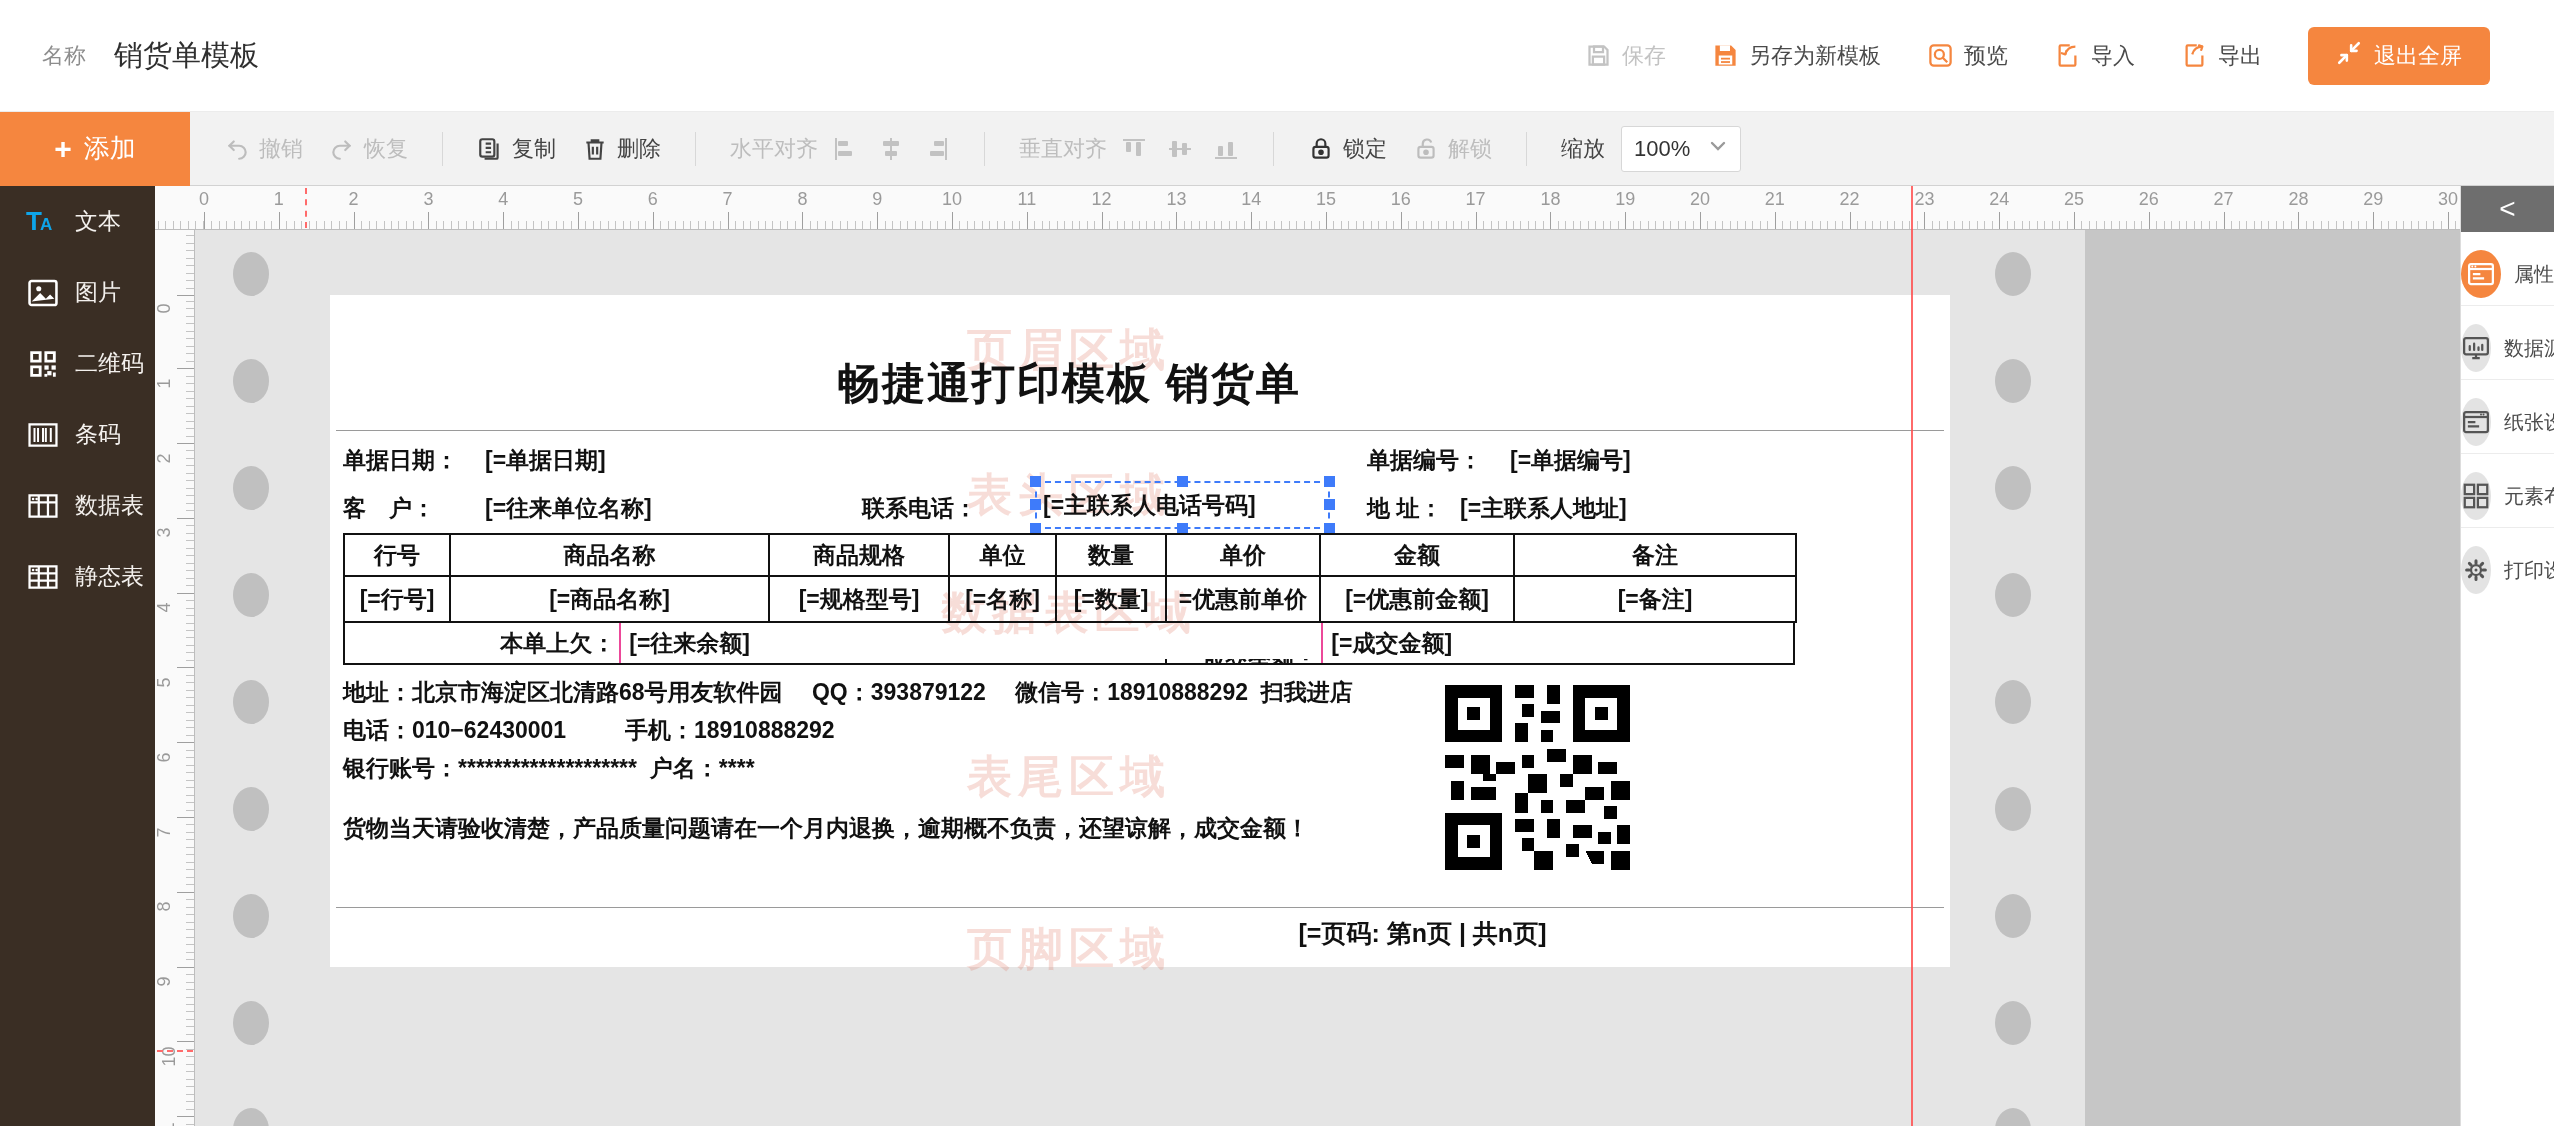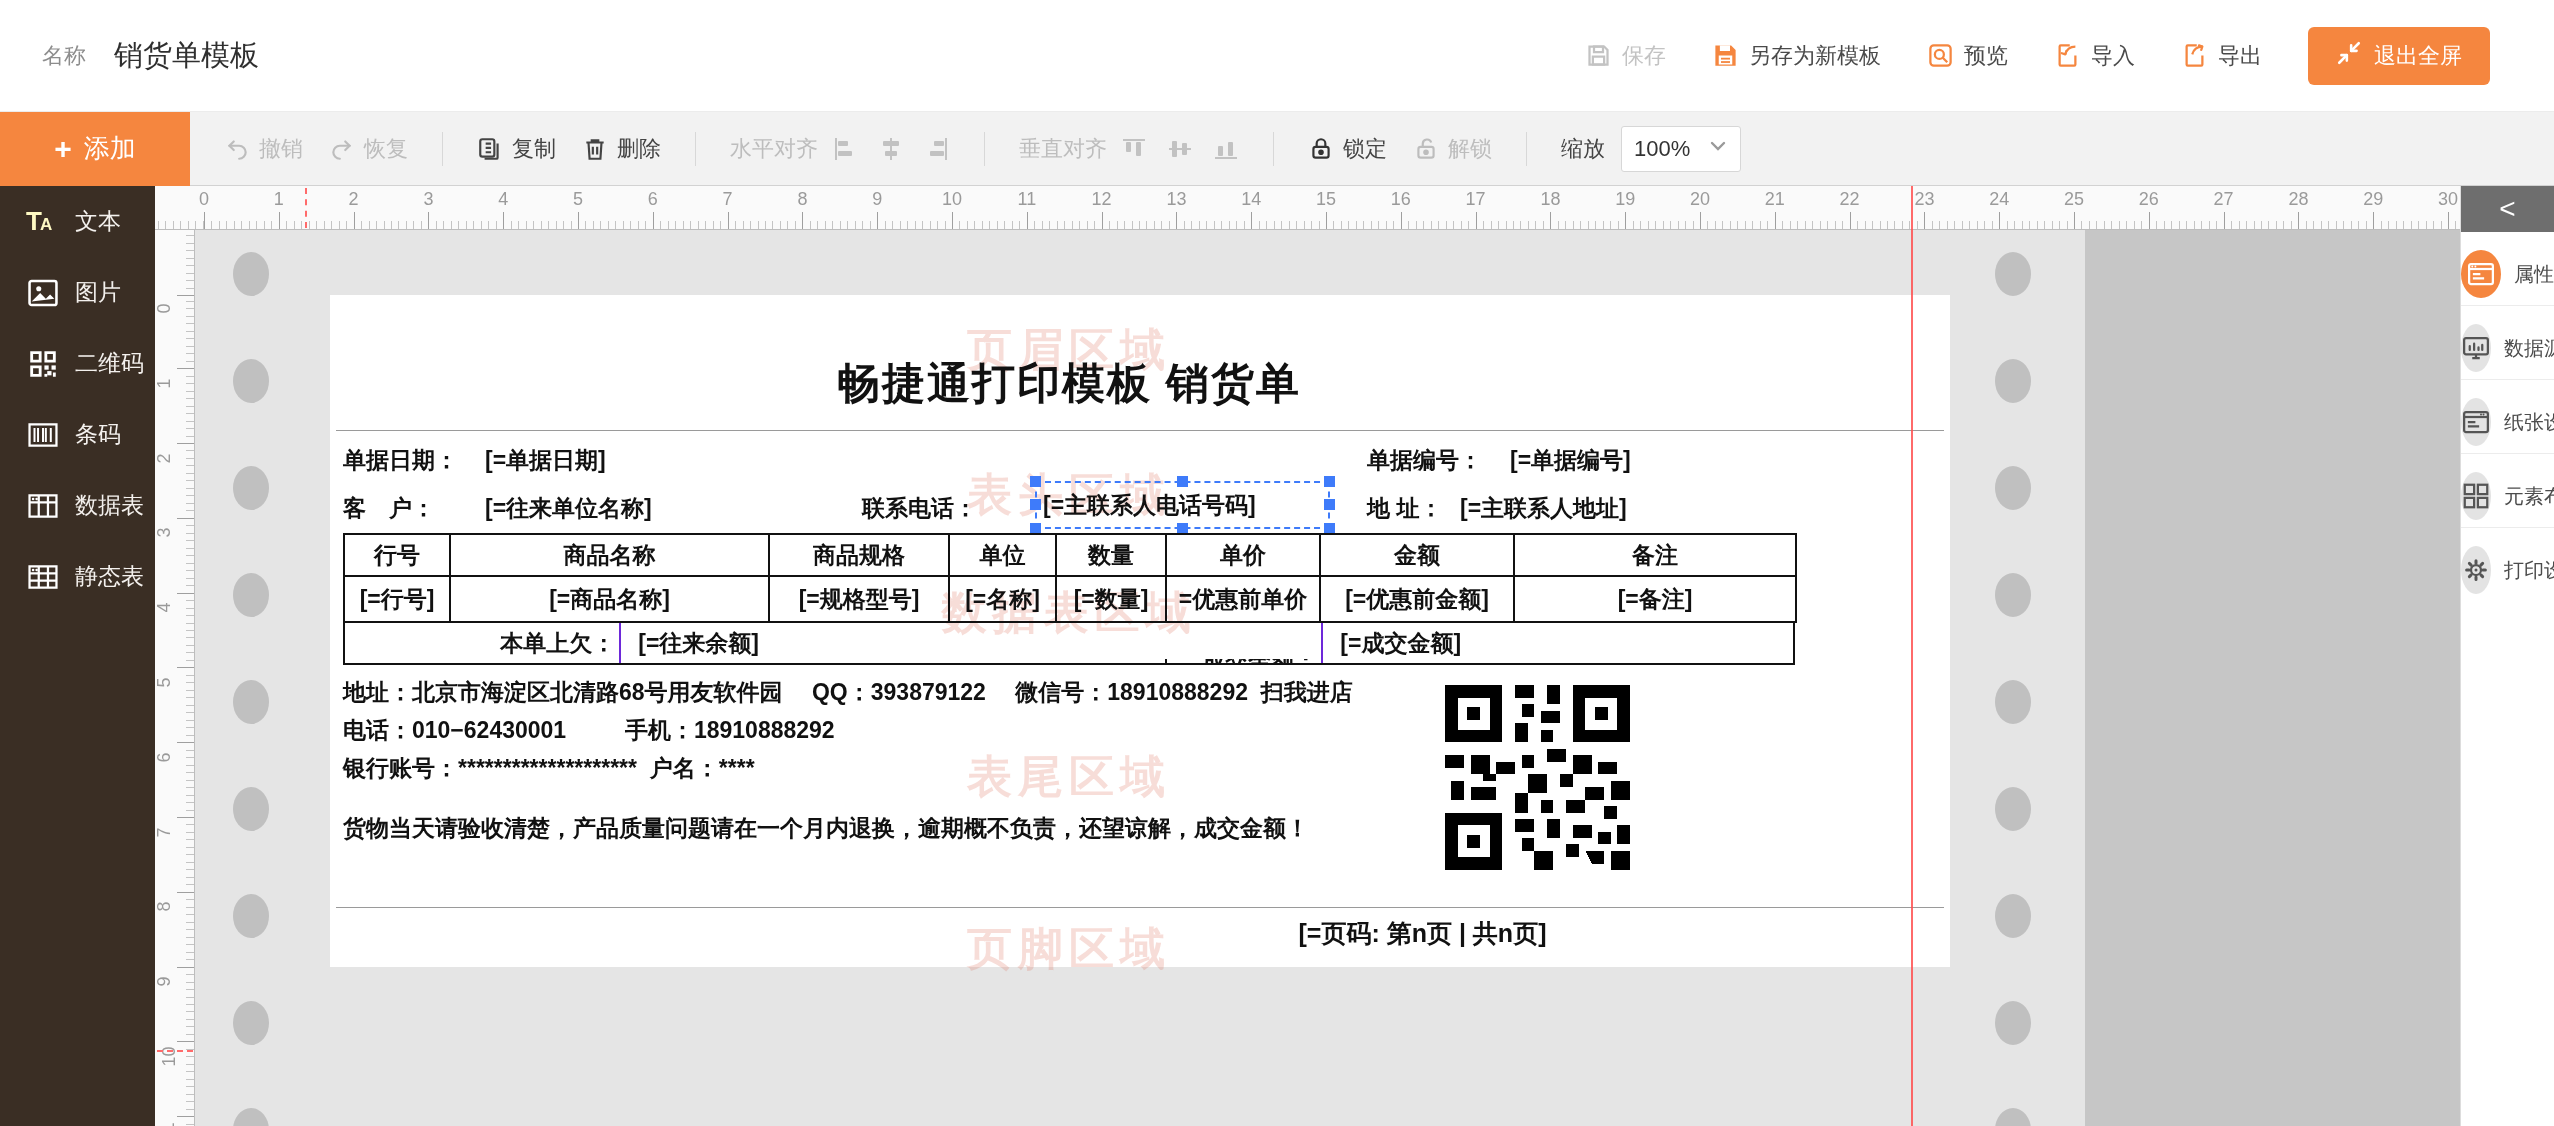--- a/index.html
+++ b/index.html
@@ -36,21 +36,21 @@
   .tdivider{width:1px;height:34px;background:#d8d8d8;margin-left:34px;}
   .align-icons{display:flex;align-items:center;gap:20px;margin-left:14px;}
   .align-icons svg{width:26px;height:26px;display:block;cursor:pointer;}
   .zoom-select{display:flex;align-items:center;justify-content:space-between;width:120px;height:46px;background:#fff;border:1px solid #d7d7d7;border-radius:3px;padding:0 12px;margin-left:16px;font-size:22px;color:#333;cursor:pointer;}
   .zoom-select svg{width:20px;height:20px;}
 
   
   .lsidebar{position:absolute;left:0;top:186px;width:155px;height:940px;background:#3A2E24;z-index:28;}
   .ls-item{height:71px;display:flex;align-items:center;gap:15px;padding-left:26px;cursor:pointer;color:#f4f1ee;}
   .ls-item svg{width:34px;height:34px;flex:0 0 auto;display:block;}
-  .ls-item .ta-glyph{width:34px;font-size:26px;font-weight:700;color:#fef9c3;letter-spacing:-2px;}
+  .ls-item .ta-glyph{width:34px;font-size:26px;font-weight:700;color:#0ea5e9;letter-spacing:-2px;}
   .ls-label{font-size:23px;}
 
   
   .canvas{position:absolute;left:155px;top:186px;width:2305px;height:940px;background:#c6c6c6;overflow:hidden;}
   .hruler{position:absolute;left:0;top:0;width:2305px;height:44px;background:#fafafa;border-bottom:1px solid #bdbdbd;}
   .hruler::after{content:"";position:absolute;left:0;bottom:0;width:100%;height:17px;
     background-image:
       repeating-linear-gradient(90deg,#9f9f9f 0 1px,transparent 1px 74.8px),
       repeating-linear-gradient(90deg,#c4c4c4 0 1px,transparent 1px 7.48px);
     background-position:49px 0,49px 9px;background-repeat:repeat-x;background-size:100% 17px,100% 8px;}
@@ -81,21 +81,21 @@
   .hnd.ml{left:-7px;top:50%;margin-top:-6px;} .hnd.mr{right:-7px;top:50%;margin-top:-6px;}
   .hnd.bl{left:-7px;bottom:-7px;} .hnd.bm{left:50%;margin-left:-6px;bottom:-7px;} .hnd.br{right:-7px;bottom:-7px;}
 
   table.doc-table{position:absolute;left:13px;top:238px;width:1452px;border-collapse:collapse;table-layout:fixed;}
   table.doc-table th,table.doc-table td{border:2px solid #111;text-align:center;font-size:23px;overflow:hidden;white-space:nowrap;}
   table.doc-table th{height:42px;font-weight:700;}
   table.doc-table td{height:46px;font-weight:600;}
   .doc-table-footer{position:absolute;left:13px;top:328px;width:1452px;height:42px;display:flex;border:2px solid #111;border-top:none;font-size:23px;font-weight:600;}
   .dtf-cell{display:flex;align-items:center;white-space:nowrap;overflow:hidden;}
   .dtf-label{justify-content:flex-end;padding-right:4px;}
-  .dtf-value{padding-left:17px;border-left:2px solid #6d28d9;}
+  .dtf-value{padding-left:8px;border-left:2px solid #ec4899;}
 
   .info-line{position:absolute;left:13px;font-size:23px;font-weight:600;white-space:pre;}
   .qr{position:absolute;left:1115px;top:390px;width:185px;height:185px;}
   .footer-divider{position:absolute;left:6px;right:6px;top:612px;border-top:1px solid #9a9a9a;}
   .page-number{position:absolute;left:920px;top:622px;width:345px;text-align:center;font-size:25px;font-weight:600;white-space:nowrap;}
 
   
   .rsidebar{position:absolute;right:0;top:186px;width:94px;height:940px;background:#fff;border-left:1px solid #ddd;z-index:28;}
   .rs-collapse{height:46px;background:#6E6E6E;color:#fff;display:flex;align-items:center;justify-content:center;font-size:28px;cursor:pointer;}
   .rs-item{padding:18px 0 7px;display:flex;flex-direction:row;align-items:center;gap:13px;border-bottom:1px solid #ececec;cursor:pointer;}

